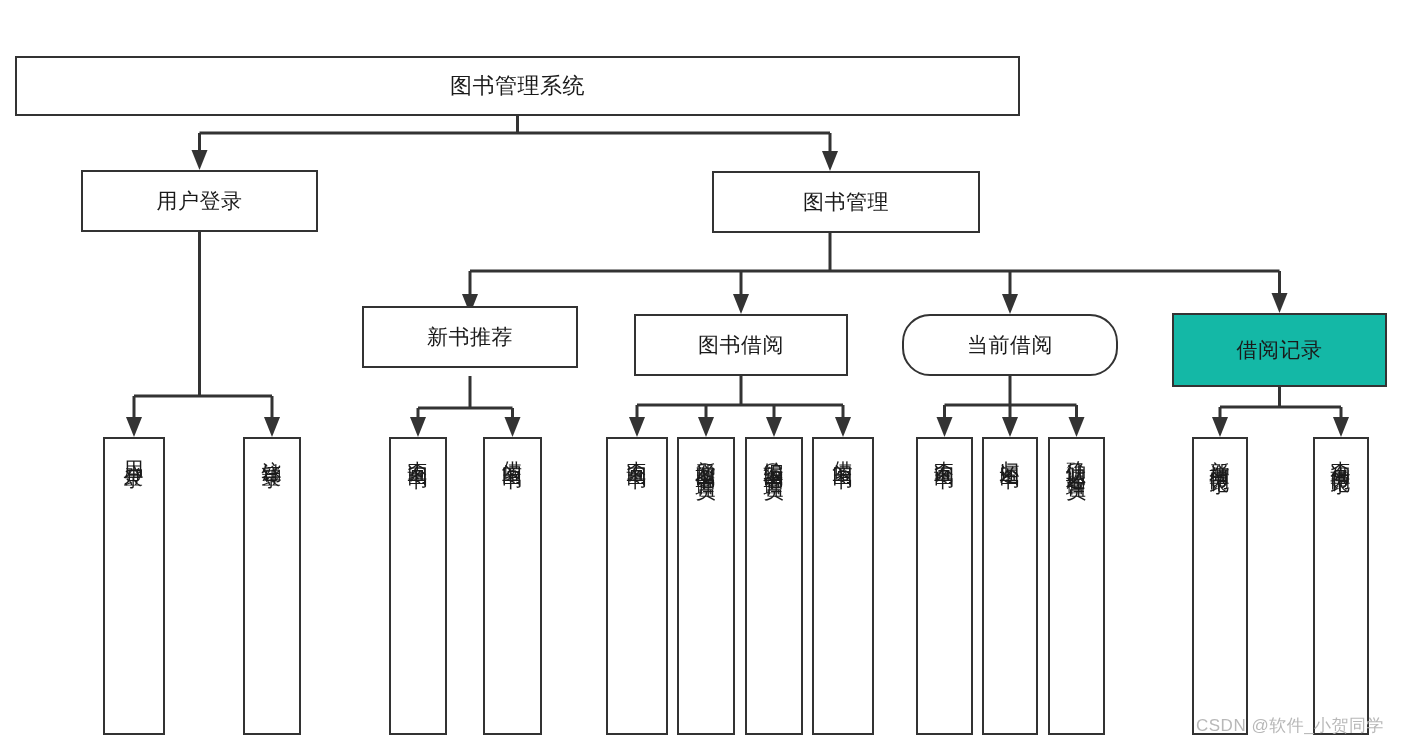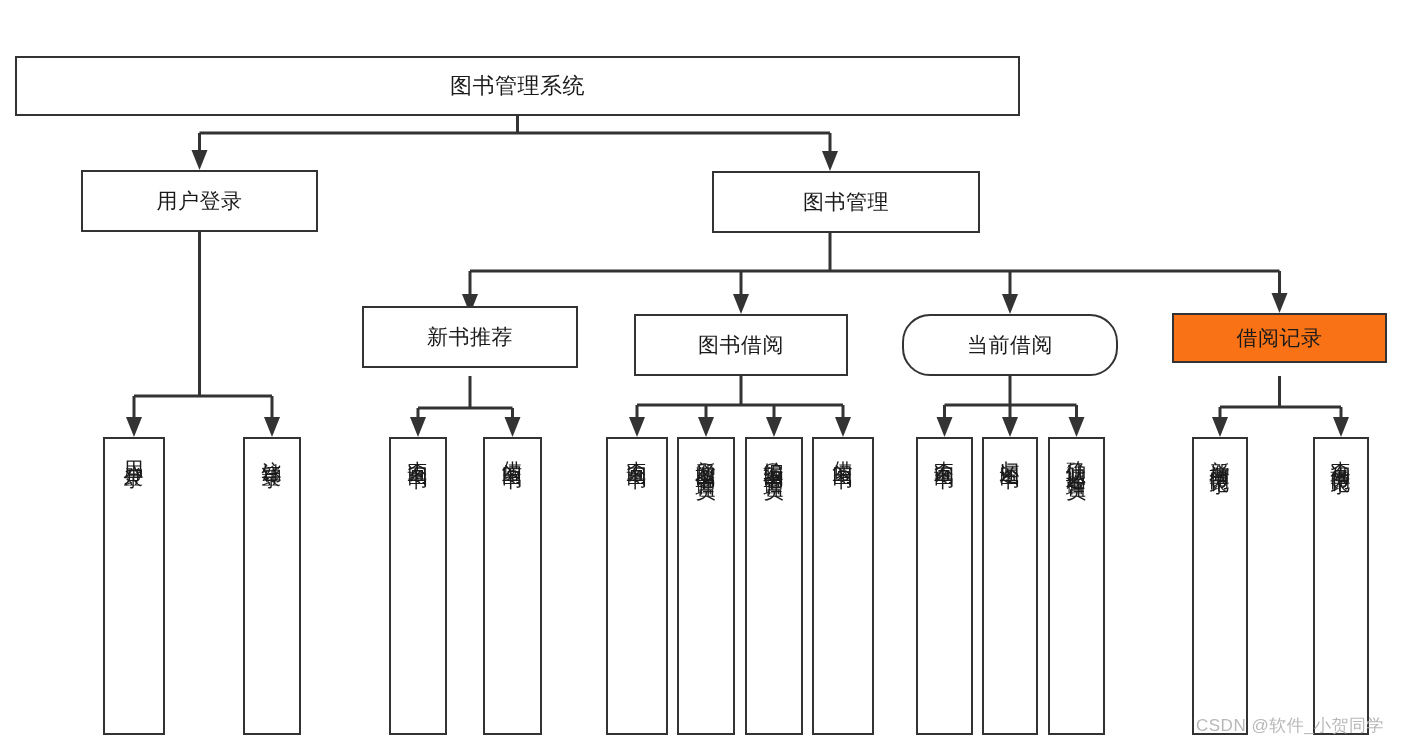--- a/index.html
+++ b/index.html
@@ -142,21 +142,21 @@
       </div>
       <div class="node" style="left: 362px; top: 306px; width: 216px; height: 62px; border-color: rgb(51, 51, 51); background: rgb(255, 255, 255);">
         <span class="node-label" style="color: rgb(26, 26, 26);">新书推荐</span>
       </div>
       <div class="node" style="left: 634px; top: 314px; width: 214px; height: 62px; border-color: rgb(51, 51, 51); background: rgb(255, 255, 255);">
         <span class="node-label" style="color: rgb(26, 26, 26);">图书借阅</span>
       </div>
       <div class="node" style="left: 902px; top: 314px; width: 216px; height: 62px; border-color: rgb(51, 51, 51); background: rgb(255, 255, 255); border-radius: 28px;">
         <span class="node-label" style="color: rgb(26, 26, 26);">当前借阅</span>
       </div>
-      <div class="node" style="left: 1172px; top: 313px; width: 215px; height: 50px; border-color: rgb(51, 51, 51); background: #f97316;">
+      <div class="node" style="left: 1172px; top: 313px; width: 215px; height: 74px; border-color: rgb(51, 51, 51); background: #14b8a6;">
         <span class="node-label" style="color: rgb(26, 26, 26);">借阅记录</span>
       </div>
       <div class="node leaf" style="left: 103px; top: 437px; width: 62px; height: 298px; border-color: rgb(51, 51, 51); background: rgb(255, 255, 255);">
         <span class="node-label" style="color: rgb(26, 26, 26);">用户登录</span>
       </div>
       <div class="node leaf" style="left: 243px; top: 437px; width: 58px; height: 298px; border-color: rgb(51, 51, 51); background: rgb(255, 255, 255);">
         <span class="node-label" style="color: rgb(26, 26, 26);">注销登录</span>
       </div>
       <div class="node leaf" style="left: 389px; top: 437px; width: 58px; height: 298px; border-color: rgb(51, 51, 51); background: rgb(255, 255, 255);">
         <span class="node-label" style="color: rgb(26, 26, 26);">查询图书</span>

